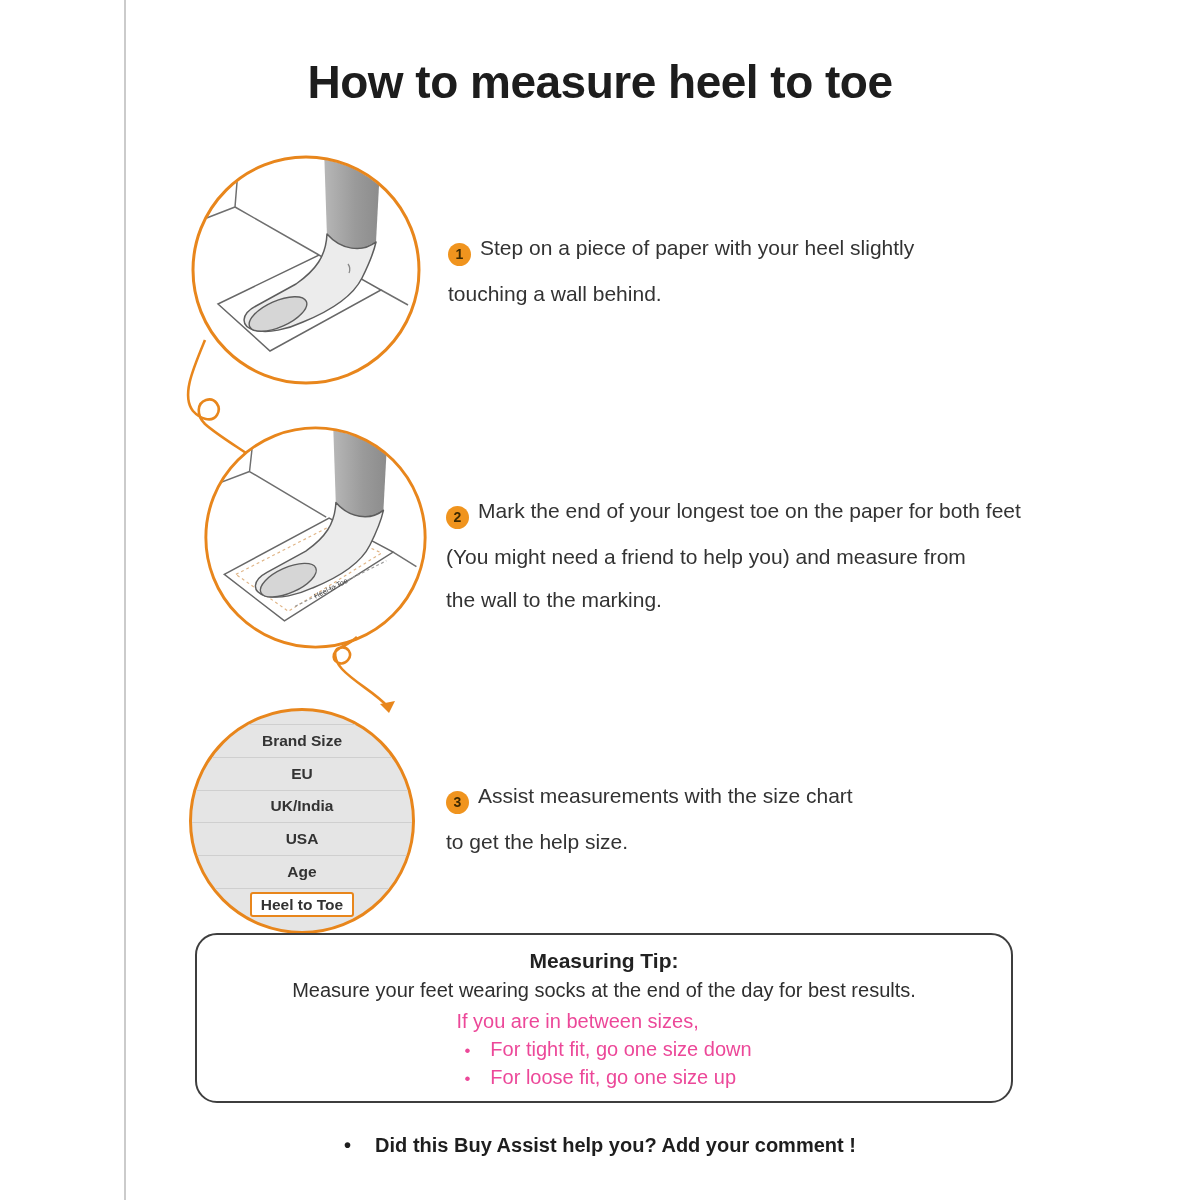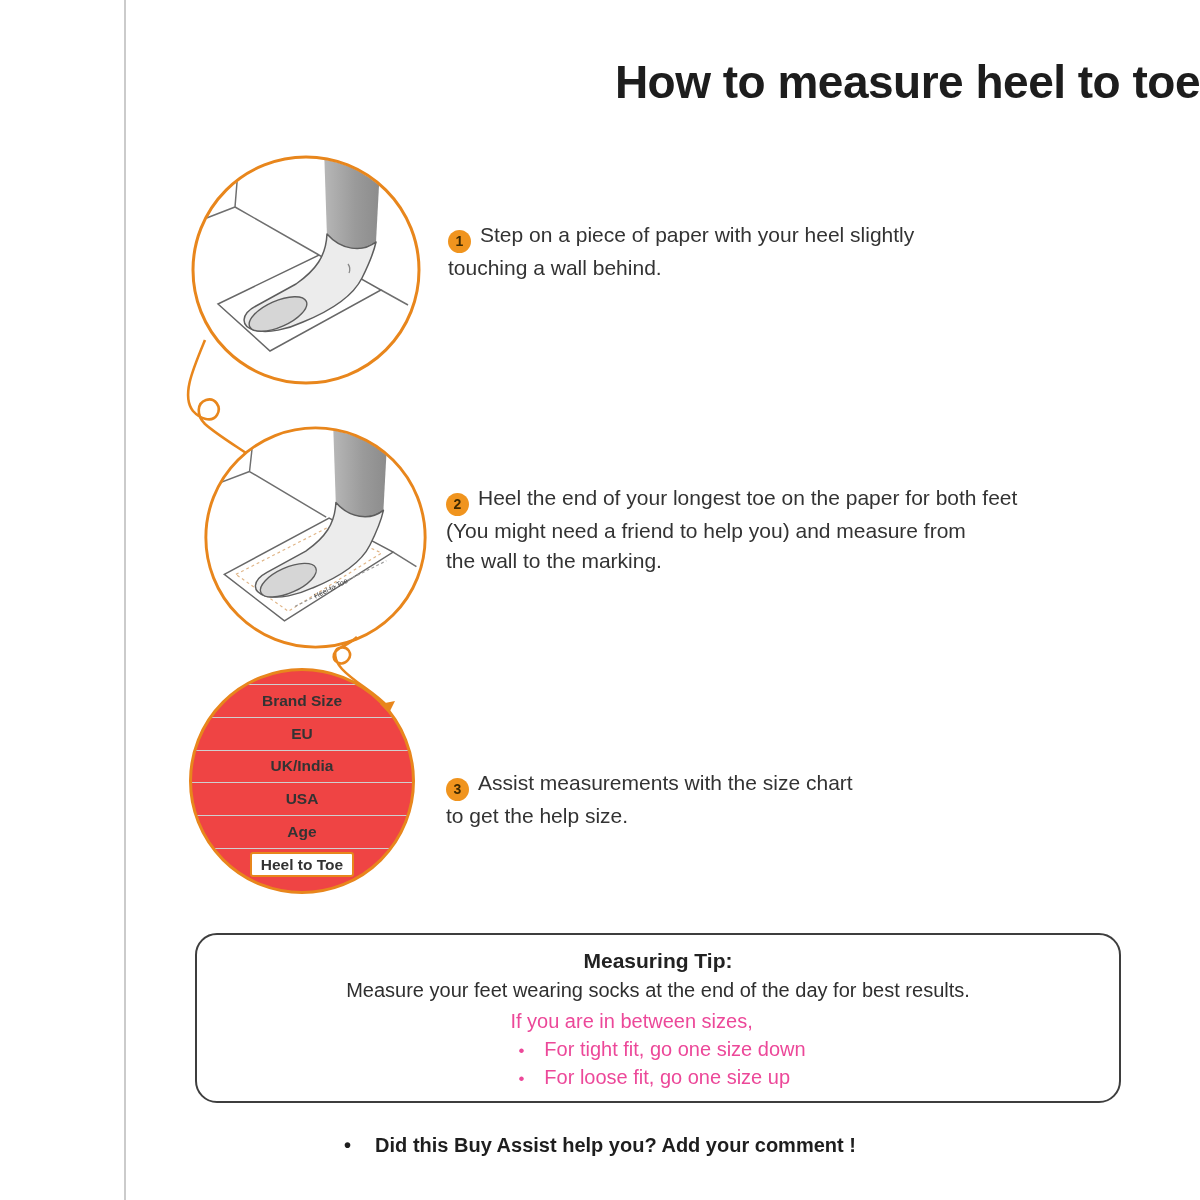--- a/index.html
+++ b/index.html
@@ -3,52 +3,52 @@
 <meta charset="utf-8">
 <style>
   :root{ --accent:#E8861C; --badge:#F0941E; }
   html,body{margin:0;padding:0;}
   body{
     width:1200px;height:1200px;background:#ffffff;position:relative;overflow:hidden;
     font-family:"Liberation Sans",sans-serif;color:#2e2e2e;
   }
   .vrule{position:absolute;left:124px;top:0;width:2px;height:1200px;background:#cbcbcb;}
   #title{
-    position:absolute;top:55px;left:0;width:100%;margin:0;text-align:right;
+    position:absolute;top:55px;left:0;width:100%;margin:0;text-align:center;
     font-size:46px;font-weight:700;color:#1d1d1d;letter-spacing:-0.5px;
   }
   
   .fig{position:absolute;}
   #fig1{left:188px;top:152px;width:236px;height:236px;}
   #fig2{left:201px;top:423px;width:229px;height:229px;}
   #fig3{
-    left:189px;top:668px;width:226px;height:226px;box-sizing:border-box;
-    border:3px solid var(--accent);border-radius:50%;background:#ef4444;overflow:hidden;
+    left:189px;top:708px;width:226px;height:226px;box-sizing:border-box;
+    border:3px solid var(--accent);border-radius:50%;background:#e5e5e5;overflow:hidden;
   }
   .chart-wrap{position:absolute;top:13px;left:0;right:0;}
   .chart-row{
     height:31.8px;border-top:1px solid #cfcfcf;display:flex;align-items:center;justify-content:center;
     font-size:15.5px;font-weight:700;color:#333;
   }
   .heel-box{border:2px solid var(--accent);border-radius:3px;padding:0 9px;line-height:21px;background:#fff;}
   #connectors{position:absolute;left:0;top:0;pointer-events:none;}
   
   .step{position:absolute;font-size:21px;line-height:30px;color:#333;}
   #step1{left:448px;top:220px;}
   #step2{left:446px;top:483px;}
   #step3{left:446px;top:768px;}
-  .step-line{white-space:nowrap;}
+  .step-line{white-space:nowrap;margin-top:13px;}
   .badge{
     display:inline-flex;align-items:center;justify-content:center;
     width:23px;height:23px;border-radius:50%;background:var(--badge);
     color:#3f2a00;font-size:14px;font-weight:700;margin-right:9px;vertical-align:-4px;
   }
   
   .tipbox{
-    position:absolute;left:195px;top:933px;width:926px;height:170px;box-sizing:border-box;
+    position:absolute;left:195px;top:933px;width:818px;height:170px;box-sizing:border-box;
     border:2px solid #3e3e3e;border-radius:22px;background:#fff;
   }
   .tip-title{text-align:center;font-weight:700;font-size:21px;margin-top:14px;color:#222;}
   .tip-line{text-align:center;font-size:20px;margin-top:6px;color:#2f2f2f;}
   .tip-group{width:fit-content;margin:8px auto 0;font-size:20px;color:#ec4899;}
   .tip-bullet{display:flex;gap:20px;margin-top:5px;padding-left:8px;align-items:baseline;}
   .tip-bullet .dot{font-size:17px;}
   
   .footer{
     position:absolute;top:1134px;left:0;width:100%;display:flex;justify-content:center;gap:24px;
@@ -138,21 +138,21 @@
 <div class="step" id="step1">
   <div class="step-line">
     <span class="badge">1</span><span>Step on a piece of paper with your heel slightly</span>
   </div>
   <div class="step-line">touching a wall behind.</div>
   <div class="step-line"></div>
 </div>
 
 <div class="step" id="step2">
   <div class="step-line">
-    <span class="badge">2</span><span>Heel the end of your longest toe on the paper for both feet</span>
+    <span class="badge">2</span><span>Mark the end of your longest toe on the paper for both feet</span>
   </div>
   <div class="step-line">(You might need a friend to help you) and measure from</div>
   <div class="step-line">the wall to the marking.</div>
 </div>
 
 <div class="step" id="step3">
   <div class="step-line">
     <span class="badge">3</span><span>Assist measurements with the size chart</span>
   </div>
   <div class="step-line">to get the help size.</div>

